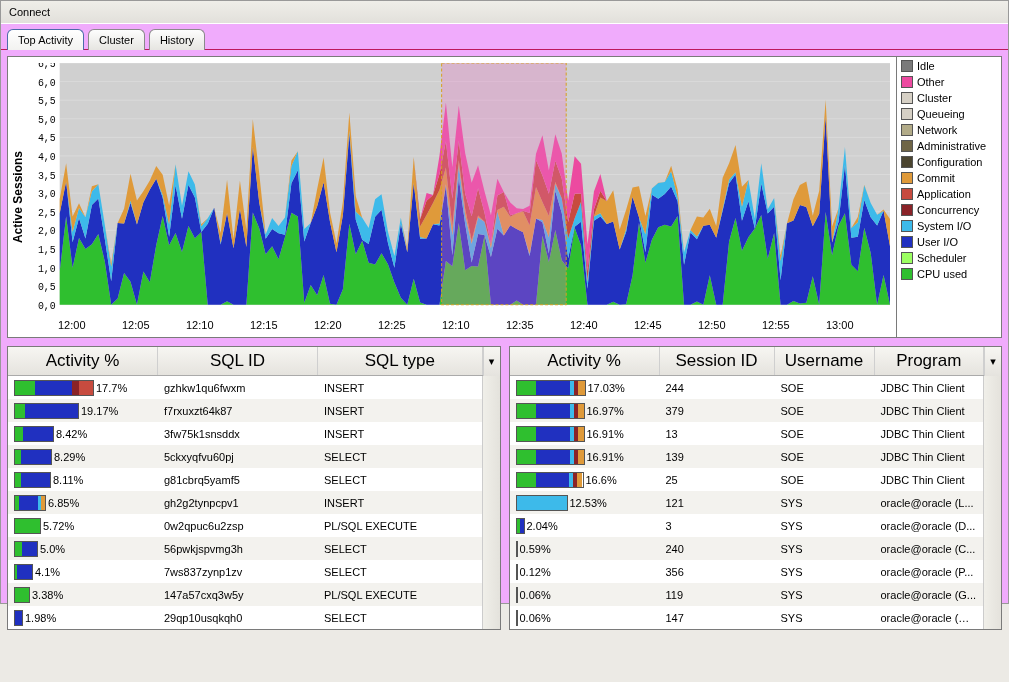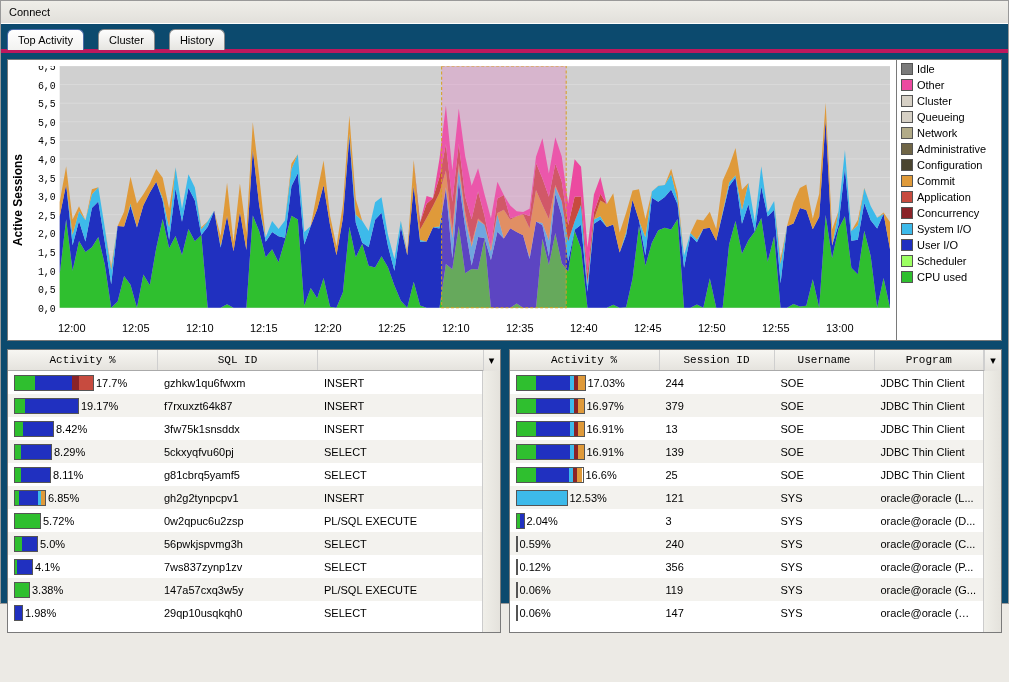--- a/index.html
+++ b/index.html
@@ -8,36 +8,36 @@
   height: 100%;
   font-family: Verdana, Geneva, sans-serif;
   font-size: 11px;
   background: #eceae5;
   color: #000;
 }
 .window {
   width: 1009px;
   height: 604px;
   box-sizing: border-box;
-  background: #0c4a6e;
+  background: #f0abfc;
   position: relative;
   border: 1px solid #999;
 }
 .titlebar {
   height: 22px;
   line-height: 22px;
   padding-left: 8px;
   border-bottom: 1px solid #fff;
   background: linear-gradient(#efeee9,#e2e0db);
 }
 .tabstrip {
   display: flex;
-  gap: 14px;
+  gap: 4px;
   padding: 4px 6px 0 6px;
-  border-bottom: 4px solid #be185d;
+  border-bottom: 1px solid #be185d;
 }
 .tab {
   padding: 4px 10px;
   border: 1px solid #8a8a8a;
   border-bottom: none;
   border-top-left-radius: 6px;
   border-top-right-radius: 6px;
   background: linear-gradient(#fdfdfd,#e6e5e1);
   cursor: pointer;
   font-size: 11px;
@@ -125,22 +125,21 @@
   background: #fff;
   display: flex;
   flex-direction: column;
   height: 282px;
   overflow: hidden;
 }
 .grid-header {
   display: flex;
   background: linear-gradient(#f7f6f2,#e5e3de);
   border-bottom: 1px solid #aaa;
-  font-size: 11px;
-  font-family: Liberation Mono, monospace;
+  font-size: 17px;
 }
 .grid-header .col, .row .col {
   padding: 4px 6px;
   box-sizing: border-box;
   overflow: hidden;
   white-space: nowrap;
   text-overflow: ellipsis;
 }
 .grid-header .col {
   border-right: 1px solid #cfcfcf;
@@ -334,20 +333,21 @@
       </div>
   </div>
 
   <div class="bottom">
     <div class="bottom-split">
       <div class="panel">
         <div style="display:flex">
           <div class="grid-header" style="flex:1">
             <div class="col cA1">Activity %</div>
             <div class="col cA2">SQL ID</div>
+            <div class="col cA3">SQL type</div>
           </div>
           <div class="corner">▾</div>
         </div>
         <div class="grid-body">
           <div class="rows" id="sql-rows">
               <div class="row">
                 <div class="col cA1">
                   <div class="activity-cell">
                     <div class="activity-bar" style="width:80px">
                       <div class="seg" style="background:#2fbf2f;width:20px"></div>

